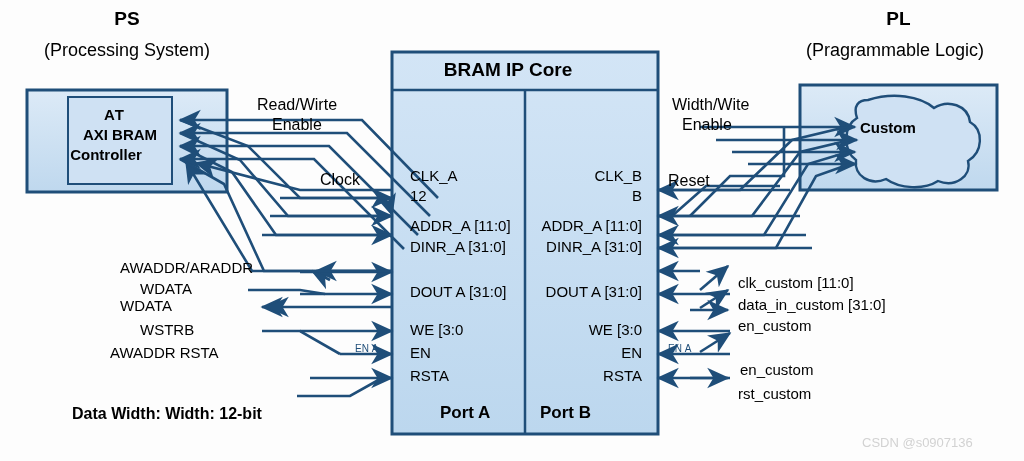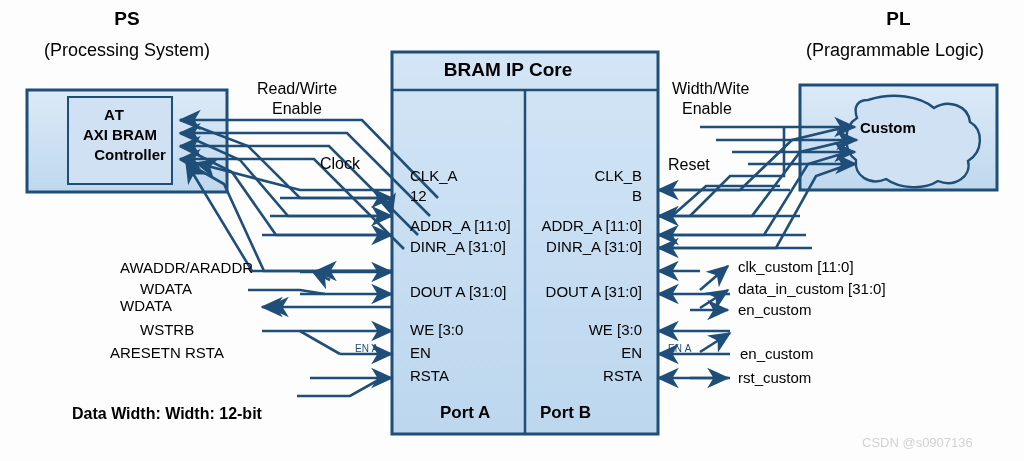--- a/index.html
+++ b/index.html
@@ -56,20 +56,21 @@
   }
   .pin {
     font-size: 15px;
   }
   .pin-r {
     font-size: 15px;
     text-align: right;
   }
   .sig {
     font-size: 15px;
+    margin-top: 16px;
   }
   .sig-r {
     font-size: 15px;
     text-align: left;
   }
   .ena {
     font-size: 10px;
     color: #1f4e79;
     letter-spacing: 0.2px;
   }
@@ -279,32 +280,32 @@
     <g fill="none" stroke="#1f4e79" stroke-width="2.6">
       <path d="M658,271 L700,271 L760,200 L790,180" stroke="none"></path>
     </g>
   </svg>
 
   <div class="txt hdr" style="left:27px; top:8px; width:200px;">PS</div>
   <div class="txt sub" style="left:7px; top:40px; width:240px;">(Processing System)</div>
 
   <div class="txt blk-lbl" style="left:68px; top:106px; width:92px;">AТ</div>
   <div class="txt blk-lbl" style="left:68px; top:126px; width:104px;">AXI BRAM</div>
-  <div class="txt blk-lbl" style="left:84px; top:146px; width:92px;">Controller</div>
+  <div class="txt blk-lbl" style="left:60px; top:146px; width:92px;">Controller</div>
 
 
   <div class="txt sig" style="left:257px; top:80px; font-size:16px;">Read/Wirte</div>
   <div class="txt sig" style="left:272px; top:100px; font-size:16px;">Enable</div>
   <div class="txt sig" style="left:320px; top:155px; font-size:16px;">Clock</div>
 
   <div class="txt sig-r" style="left:120px; top:260px; width:180px;">AWADDR/ARADDR</div>
   <div class="txt sig-r" style="left:140px; top:281px; width:160px;">WDATA</div>
   <div class="txt sig-r" style="left:120px; top:298px; width:160px;">WDATA</div>
   <div class="txt sig-r" style="left:140px; top:322px; width:160px;">WSTRB</div>
-  <div class="txt sig-r" style="left:110px; top:345px; width:190px;">ARESETN  RSTA</div>
+  <div class="txt sig-r" style="left:110px; top:345px; width:190px;">AWADDR  RSTA</div>
 
   <div class="txt ena" style="left:355px; top:343px;">EN A</div>
 
   <div class="txt dw" style="left:72px; top:386px;">Data Width: Width: 12-bit</div>
 
   <div class="txt core-title" style="left:392px; top:59px; width:232px;">BRAM IP Core</div>
 
   <div class="txt pin" style="left:410px; top:168px;">CLK_A</div>
   <div class="txt pin" style="left:410px; top:188px;">12</div>
   <div class="txt pin" style="left:410px; top:218px;">ADDR_A [11:0]</div>

